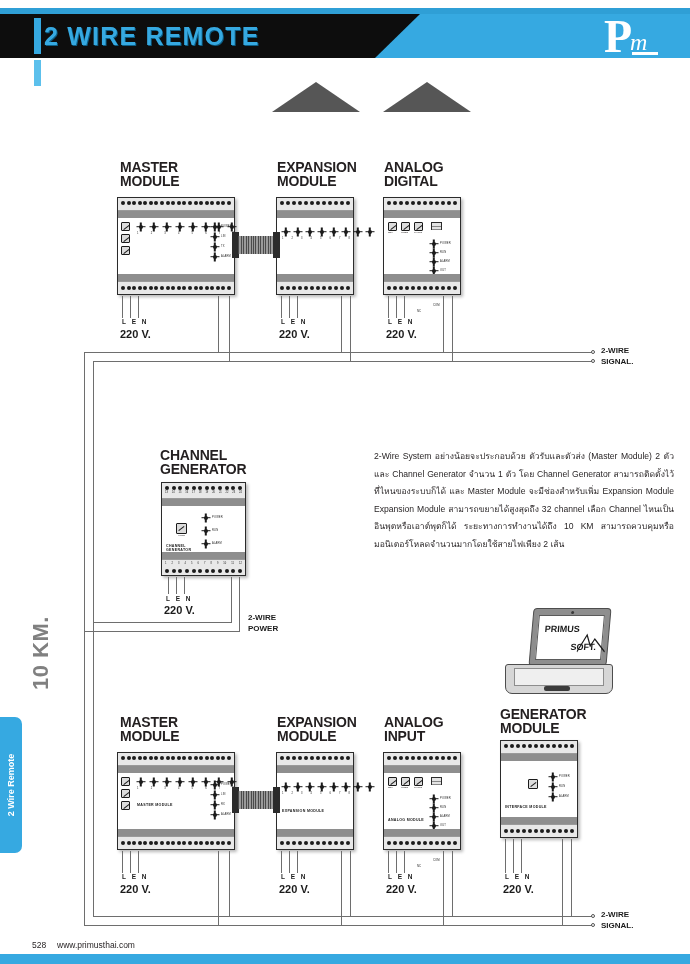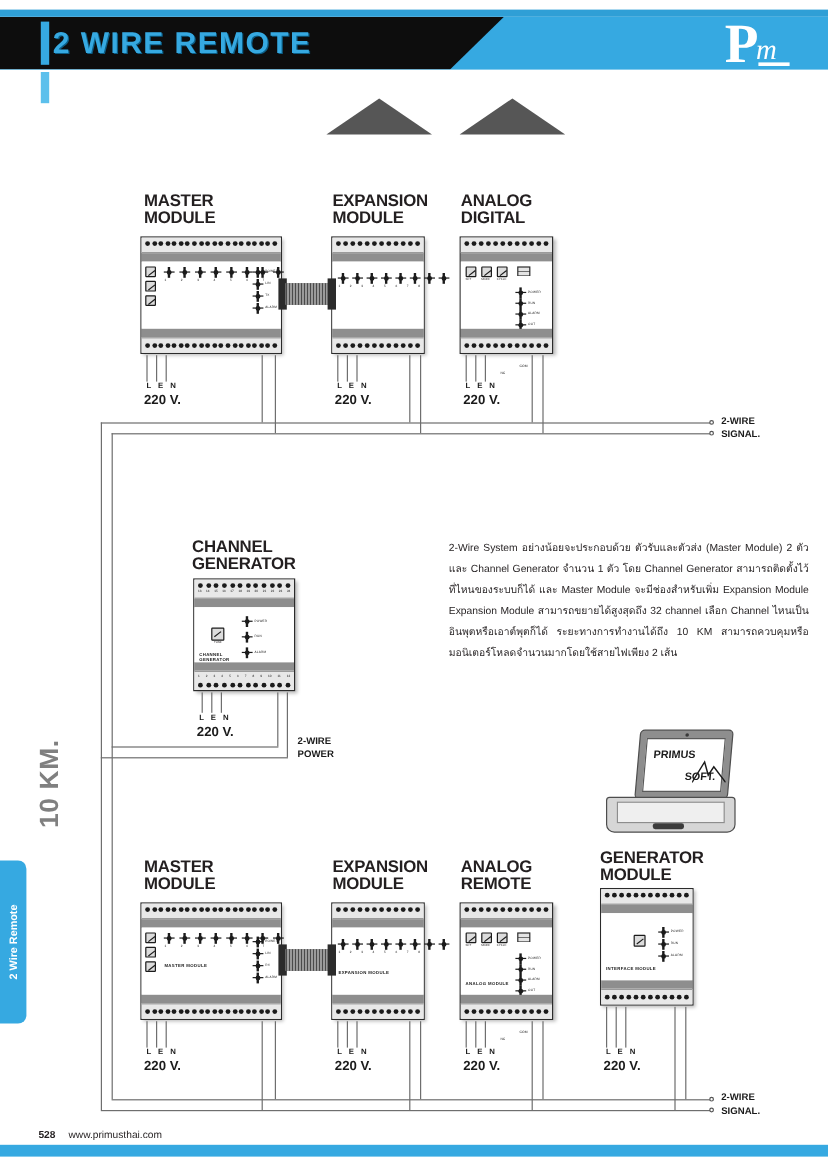--- a/index.html
+++ b/index.html
@@ -183,21 +183,21 @@
   }
   .sidetab span {
     position:absolute; left:50%; top:50%; white-space:nowrap;
     color:#fff; font-size:9px; font-weight:bold;
     transform:translate(-50%,-50%) rotate(-90deg);
   }
 
   
   .footer { position:absolute; left:0; bottom:0; width:690px; height:26px; }
   .footer .bar { position:absolute; left:0; bottom:0; width:690px; height:10px; background:#36a9e1; }
-  .footer .pg { position:absolute; left:32px; bottom:14px; font-size:8.5px; font-weight:bold; color:#231f20; }
+  .footer .pg { position:absolute; left:32px; bottom:14px; font-size:8.5px; font-weight:normal; color:#231f20; }
   .footer .url { position:absolute; left:57px; bottom:14px; font-size:8.5px; color:#231f20; }
 
   
   .ribbon { position:absolute; }
   .ribbon .rend { position:absolute; width:7px; height:26px; background:#2b2b2b; top:0; }
   .ribbon .rmid { position:absolute; left:6px; right:6px; top:4px; height:18px; background:#6e6e6e; }
   .ribbon .rmid::after {
     content:""; position:absolute; inset:0;
     background:repeating-linear-gradient(90deg,#4a4a4a 0 1px,#9a9a9a 1px 2.5px);
   }
@@ -703,21 +703,21 @@
 <div class="modlabel" style="left:120px; top:715px;">
   <div>MASTER</div>
   <div>MODULE</div>
 </div>
 <div class="modlabel" style="left:277px; top:715px;">
   <div>EXPANSION</div>
   <div>MODULE</div>
 </div>
 <div class="modlabel" style="left:384px; top:715px;">
   <div>ANALOG</div>
-  <div>REMOTE</div>
+  <div>INPUT</div>
 </div>
 <div class="modlabel" style="left:500px; top:707px;">
   <div>GENERATOR</div>
   <div>MODULE</div>
 </div>
 
 <div class="mod" style="left:117px; top:752px; width:118px; height:98px;">
   <div class="tr-top">
     <div class="dots">
       <i></i>

